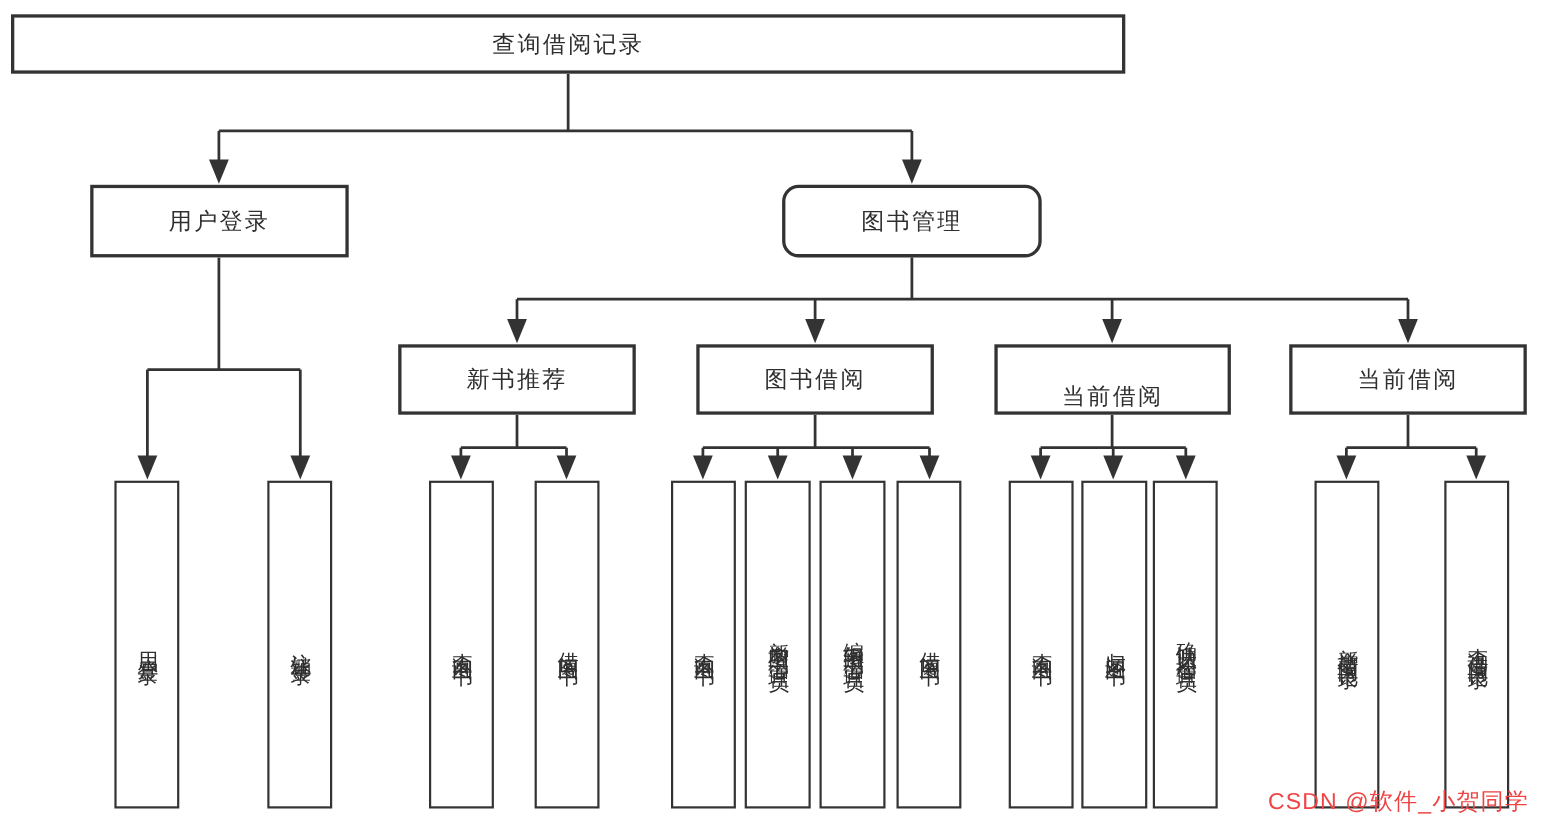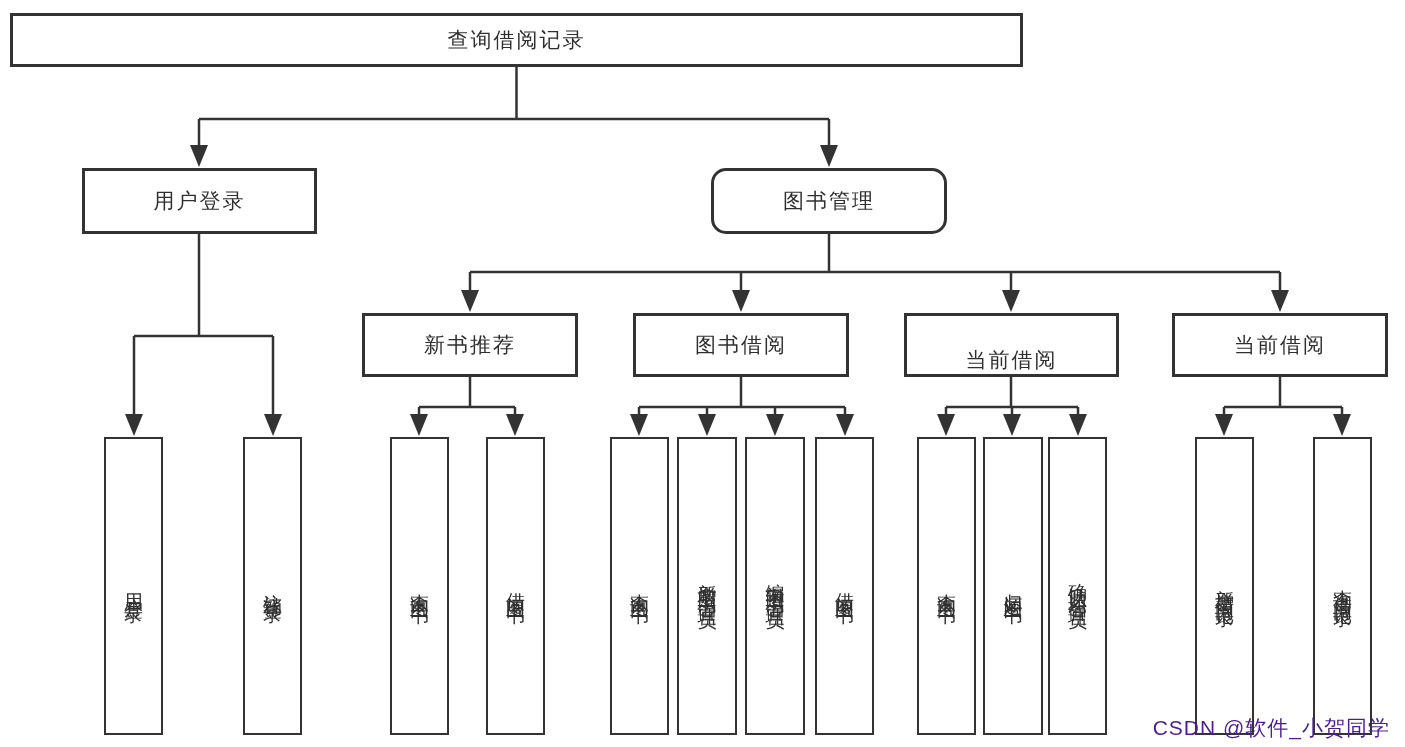--- a/index.html
+++ b/index.html
@@ -79,21 +79,21 @@
   .lf-9  { left: 983px; width: 60px; }
   .lf-10 { left: 1048px;}
   .lf-11 { left: 1195px;}
   .lf-12 { left: 1313px;}
   .watermark {
     position: absolute;
     right: 15px;
     bottom: 5px;
     font-size: 21px;
     letter-spacing: 1px;
-    color: #4c1d95;
+    color: #ef4444;
     z-index: 5;
     white-space: nowrap;
   }
 </style>
 </head>
 <body>
 
 <div id="stage">
 
   <svg id="wires" viewBox="0 0 1405 747" xmlns="http://www.w3.org/2000/svg">

